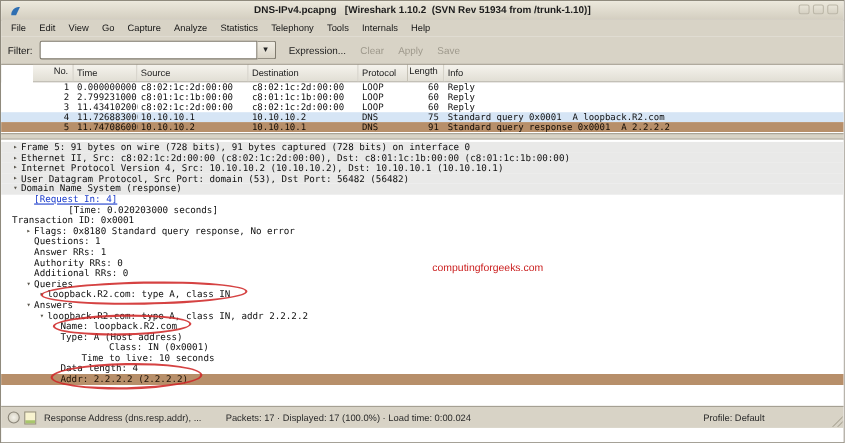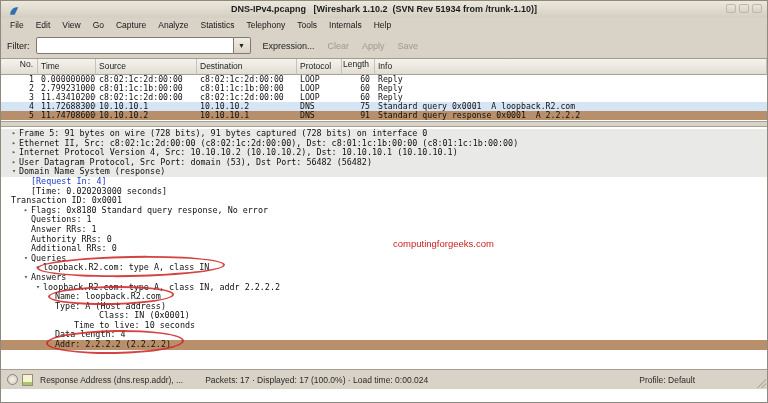--- a/index.html
+++ b/index.html
@@ -34,37 +34,37 @@
   .phead{position:absolute;top:58px;left:0;right:0;height:16px;display:flex;}
   .hcell{box-sizing:border-box;background:linear-gradient(#f5f3ed,#e1ded4);
     border-right:1px solid #c6c2b6;border-bottom:1px solid #a5a093;
     font-size:8.5px;color:#222;padding:2px 0 0 3px;overflow:hidden;white-space:pre;}
   .prows{position:absolute;top:74px;left:0;right:0;height:46px;background:#fff;}
   .prow{display:flex;height:9px;line-height:9px;
     font-family:"DejaVu Sans Mono","Liberation Mono",monospace;font-size:8.2px;color:#111;}
   .prow.related{background:#d6e5f5;}
   .prow.selected{background:#b78f6a;color:#140c04;}
   .pc{box-sizing:border-box;overflow:hidden;white-space:pre;padding-left:3px;}
-  .c0{width:37px;text-align:right;padding:0 4px 0 0;}
+  .c0{width:37px;text-align:right;padding:0 4px 0 0;margin-left:29px;}
   .c1{width:58px;}
   .c2{width:101px;}
   .c3{width:100px;}
   .c4{width:45px;}
   .c5{width:33px;text-align:right;padding:0 5px 0 0;}
   .c6{flex:1;}
   .hsep{position:absolute;top:120px;left:0;right:0;height:6px;background:#d8d3c6;
     border-top:1px solid #a5a093;border-bottom:1px solid #a5a093;box-sizing:border-box;}
   
   .details{position:absolute;top:126px;left:0;right:0;bottom:20px;background:#fff;
     padding-top:2px;font-family:"DejaVu Sans Mono","Liberation Mono",monospace;font-size:8.4px;color:#101010;}
   .dline{display:flex;height:9.6px;line-height:9.6px;white-space:pre;overflow:hidden;}
   .dline.band{background:#e9e9e8;}
   .dline.selected{background:#b78f6a;color:#1c1106;}
   .dexp{width:10px;flex:0 0 10px;text-align:center;font-size:6.5px;color:#5a564c;}
-  .dtext.link{color:#1b3ccc;}
+  .dtext.link{color:#1b3ccc;text-decoration:underline;}
   
   .watermark{position:absolute;left:392px;top:237px;font-size:9.5px;color:#cb2020;
     font-family:"Liberation Sans",sans-serif;}
   .circ{position:absolute;border:2px solid rgba(207,40,40,.88);border-radius:50%;pointer-events:none;}
   .circ1{left:36px;top:255px;width:184px;height:17px;transform:rotate(-1deg);}
   .circ2{left:47px;top:285px;width:122px;height:15px;transform:rotate(-1deg);}
   .circ3{left:45px;top:329px;width:134px;height:20px;transform:rotate(-1deg);}
   
   .statusbar{position:absolute;left:0;right:0;bottom:13px;height:20px;background:#d8d3c6;
     border-top:1px solid #a5a093;display:flex;align-items:center;padding:0 6px;box-sizing:border-box;
@@ -181,21 +181,21 @@
     </div>
   <div class="hsep"></div>
 
   <div class="details">
       <div class="dline band" style="padding-left: 8px;"><span class="dexp">▸</span><span class="dtext">Frame 5: 91 bytes on wire (728 bits), 91 bytes captured (728 bits) on interface 0</span></div>
       <div class="dline band" style="padding-left: 8px;"><span class="dexp">▸</span><span class="dtext">Ethernet II, Src: c8:02:1c:2d:00:00 (c8:02:1c:2d:00:00), Dst: c8:01:1c:1b:00:00 (c8:01:1c:1b:00:00)</span></div>
       <div class="dline band" style="padding-left: 8px;"><span class="dexp">▸</span><span class="dtext">Internet Protocol Version 4, Src: 10.10.10.2 (10.10.10.2), Dst: 10.10.10.1 (10.10.10.1)</span></div>
       <div class="dline band" style="padding-left: 8px;"><span class="dexp">▸</span><span class="dtext">User Datagram Protocol, Src Port: domain (53), Dst Port: 56482 (56482)</span></div>
       <div class="dline band" style="padding-left: 8px;"><span class="dexp">▾</span><span class="dtext">Domain Name System (response)</span></div>
       <div class="dline" style="padding-left: 20px;"><span class="dexp"></span><span class="dtext link">[Request In: 4]</span></div>
-      <div class="dline" style="padding-left: 20px;"><span class="dexp"></span><span class="dtext">[Time: 0.020203000 seconds]</span></div>
+      <div class="dline" style="padding-left: 20px; gap: 31px;"><span class="dexp"></span><span class="dtext">[Time: 0.020203000 seconds]</span></div>
       <div class="dline" style=""><span class="dexp"></span><span class="dtext">Transaction ID: 0x0001</span></div>
       <div class="dline" style="padding-left: 20px;"><span class="dexp">▸</span><span class="dtext">Flags: 0x8180 Standard query response, No error</span></div>
       <div class="dline" style="padding-left: 20px;"><span class="dexp"></span><span class="dtext">Questions: 1</span></div>
       <div class="dline" style="padding-left: 20px;"><span class="dexp"></span><span class="dtext">Answer RRs: 1</span></div>
       <div class="dline" style="padding-left: 20px;"><span class="dexp"></span><span class="dtext">Authority RRs: 0</span></div>
       <div class="dline" style="padding-left: 20px;"><span class="dexp"></span><span class="dtext">Additional RRs: 0</span></div>
       <div class="dline" style="padding-left: 20px;"><span class="dexp">▾</span><span class="dtext">Queries</span></div>
       <div class="dline" style="padding-left: 32px;"><span class="dexp">▸</span><span class="dtext">loopback.R2.com: type A, class IN</span></div>
       <div class="dline" style="padding-left: 20px;"><span class="dexp">▾</span><span class="dtext">Answers</span></div>
       <div class="dline" style="padding-left: 32px;"><span class="dexp">▾</span><span class="dtext">loopback.R2.com: type A, class IN, addr 2.2.2.2</span></div>

